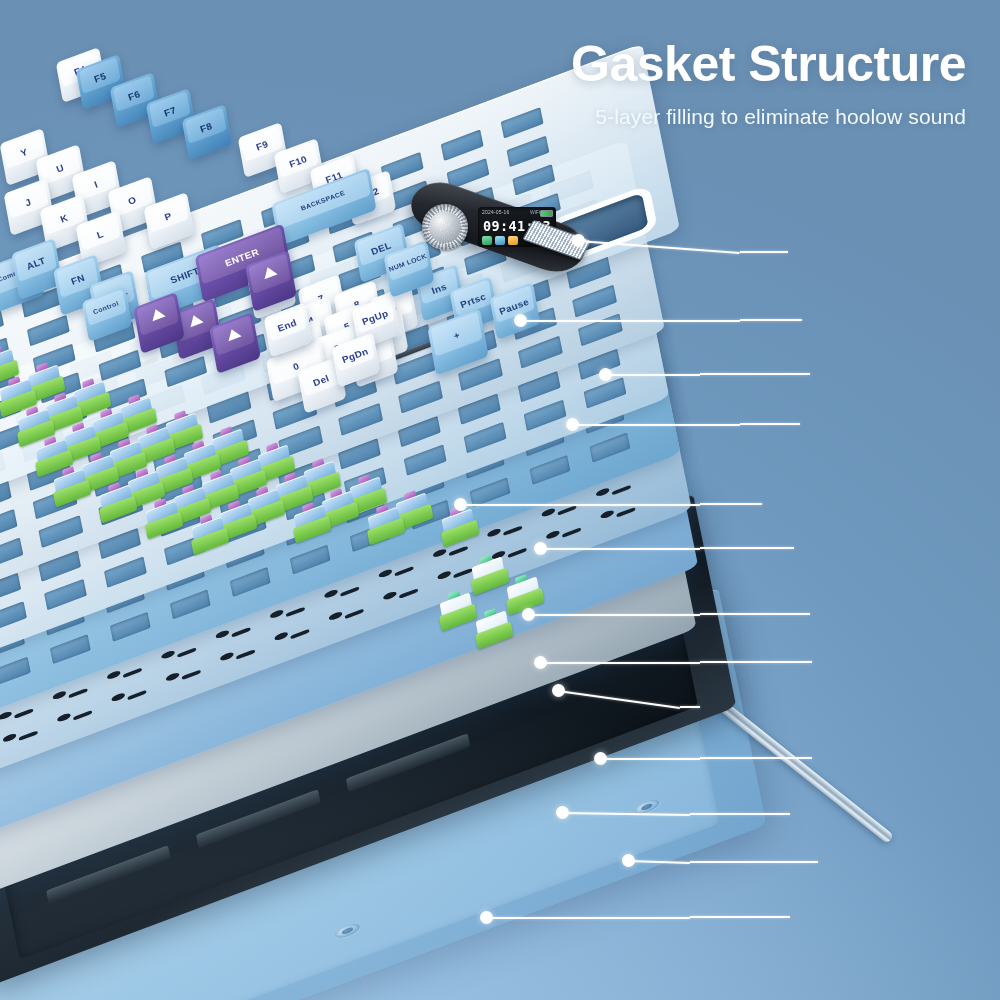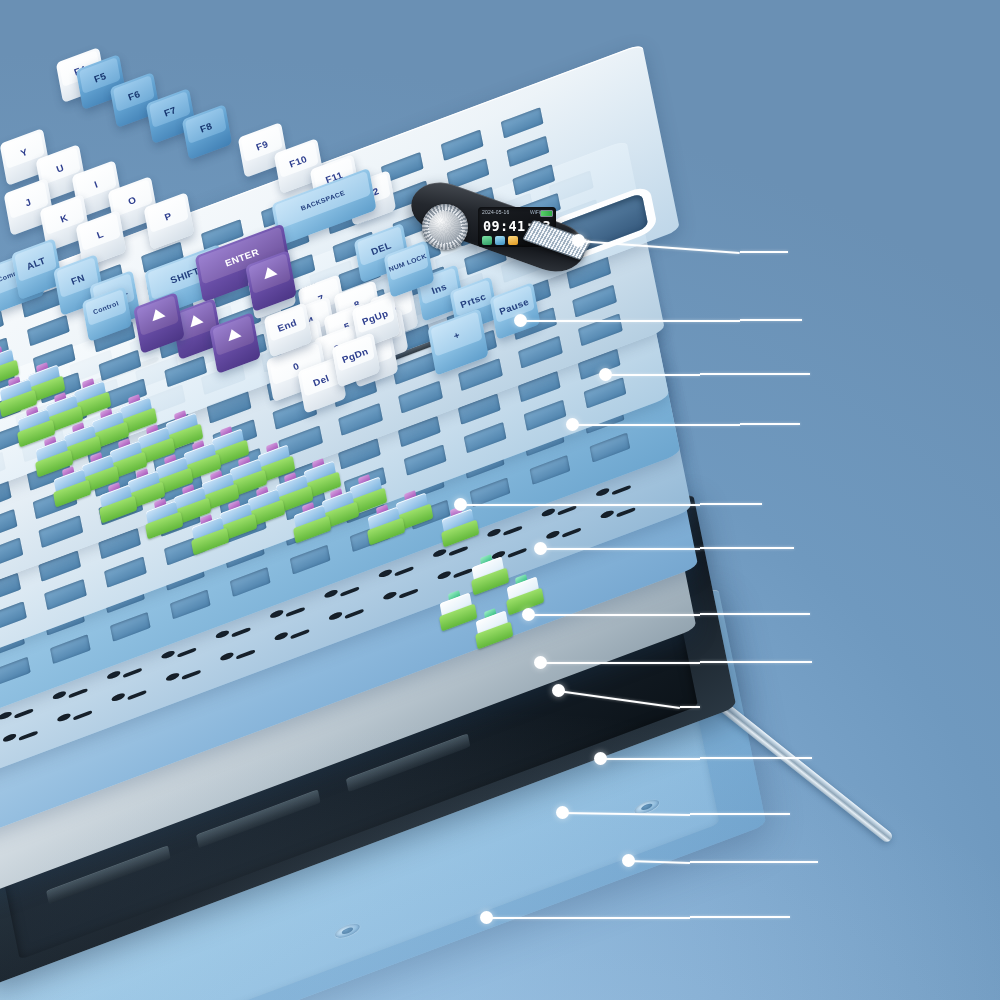--- a/index.html
+++ b/index.html
@@ -1242,20 +1242,24 @@
         <div class="scr-ic ic1"></div>
         <div class="scr-ic ic2"></div>
         <div class="scr-ic ic3"></div>
       </div>
       <div class="ribbon"></div>
     </div>
 
     <div class="haze"></div>
   </div>
 
+  <div class="header">
+    <div class="title">Gasket Structure</div>
+    <div class="subtitle">5-layer filling to eliminate hoolow sound</div>
+  </div>
 
   <div id="calloutLayer">
       <div class="callout" style="left: 0px; top: 252px;">
         <div class="lead" style="left: 740px; width: 48px;"></div>
         <div class="lead" style="left: 578px; top: -12px; width: 162.444px; transform: rotate(4.23639deg); transform-origin: 0px 50%;"></div>
         <div class="dot" style="left: 572px; top: -18px;"></div>
       </div>
       <div class="callout" style="left: 0px; top: 320px;">
         <div class="lead" style="left: 740px; width: 62px;"></div>
         <div class="lead" style="left: 520px; top: 0px; width: 220px; transform: rotate(0deg); transform-origin: 0px 50%;"></div>

